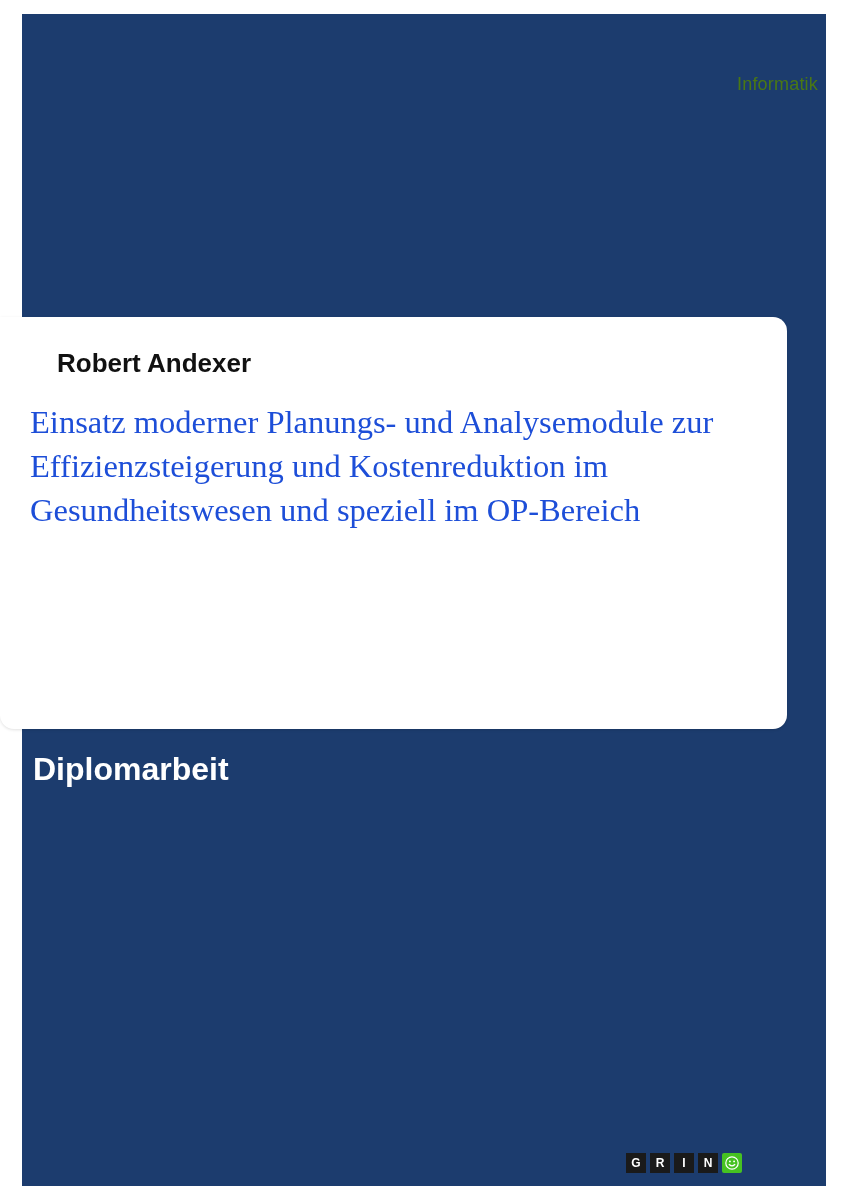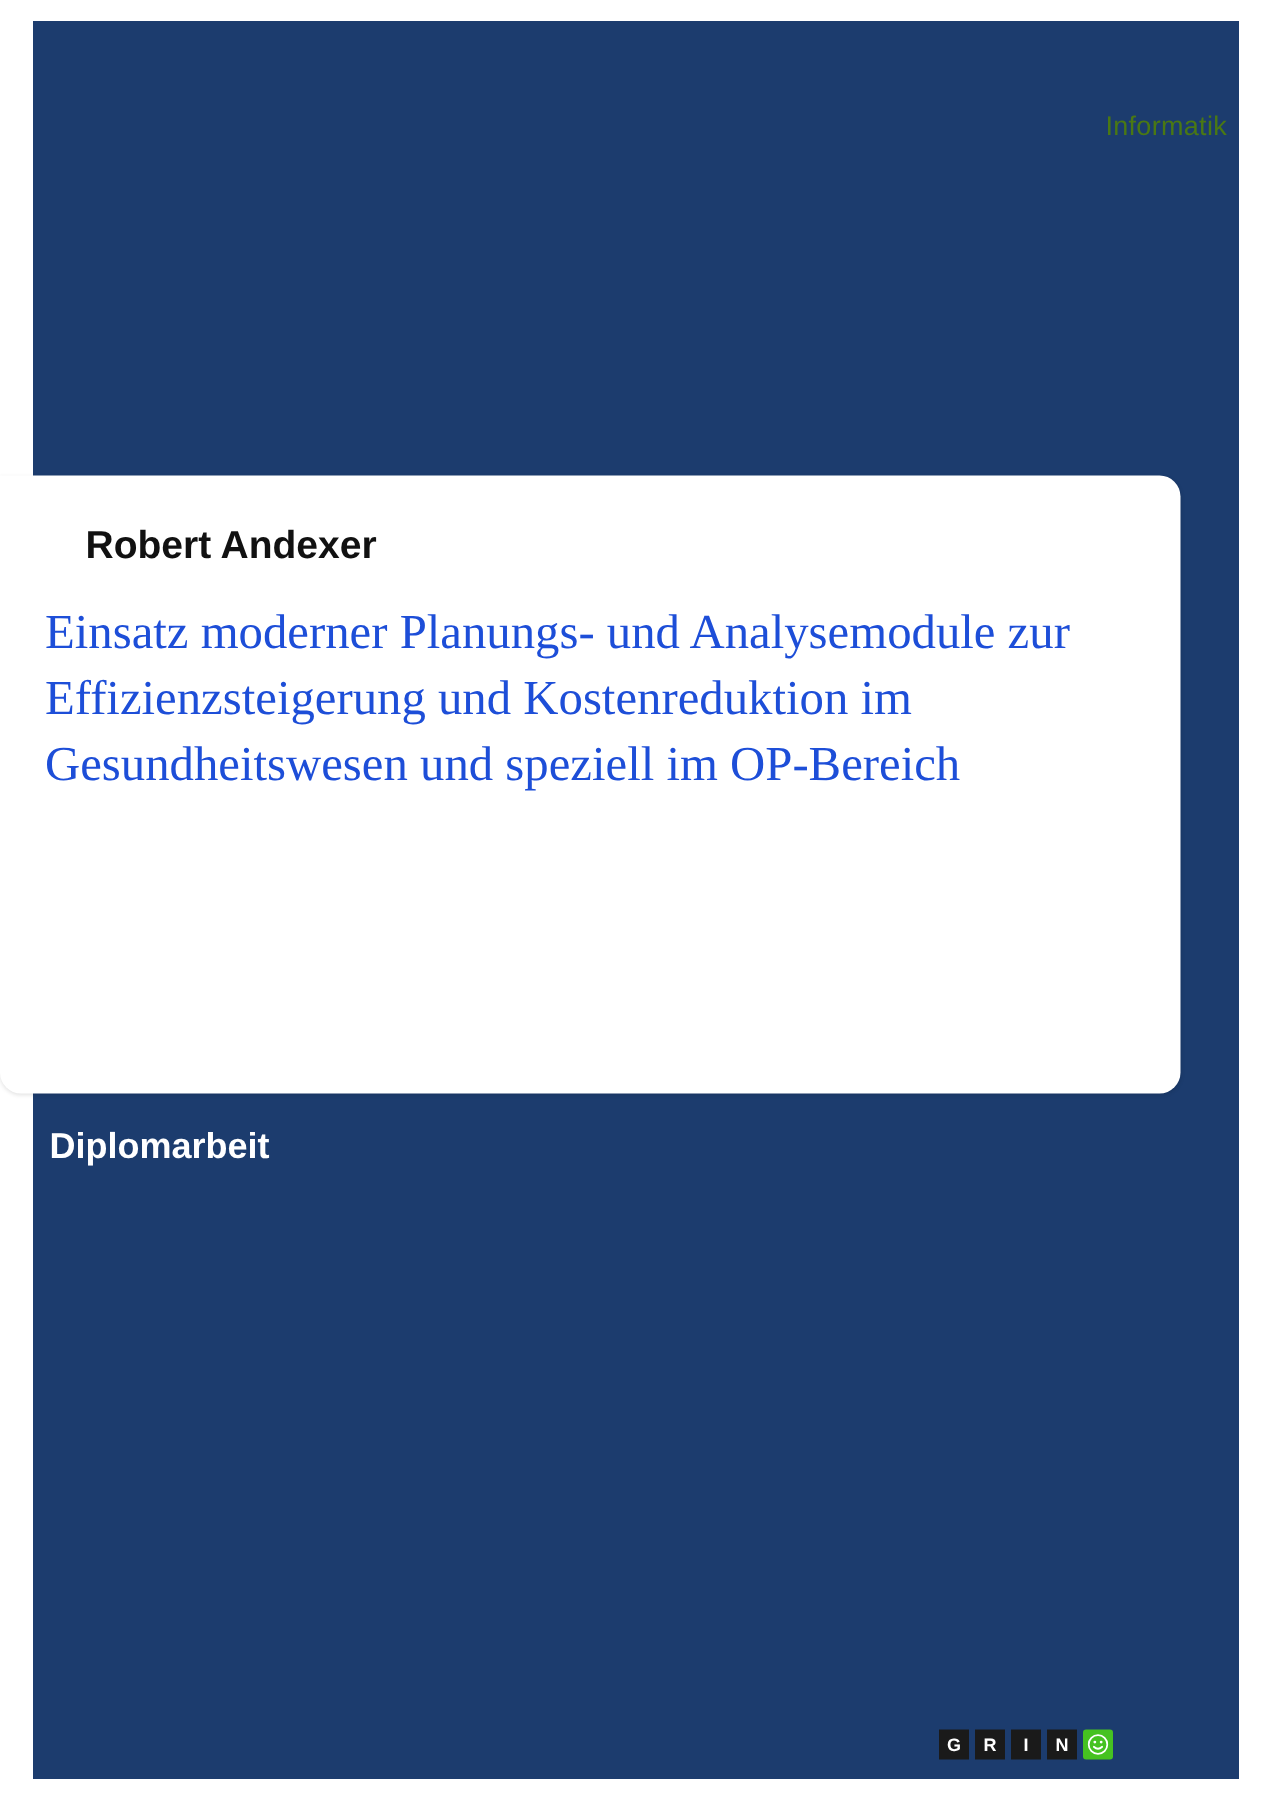--- a/index.html
+++ b/index.html
@@ -67,21 +67,21 @@
     width: 715px;
     font-family: "Liberation Serif", serif;
     font-size: 32.5px;
     line-height: 1.36;
     color: #1d4ed8;
   }
   .doctype {
     position: absolute;
     left: 33px;
     top: 751px;
-    font-size: 24px;
+    font-size: 32px;
     font-weight: bold;
     color: #ffffff;
     font-family: "Liberation Sans", sans-serif;
   }
   .grin-logo {
     position: absolute;
     right: 106px;
     bottom: 27px;
     display: flex;
     align-items: center;

